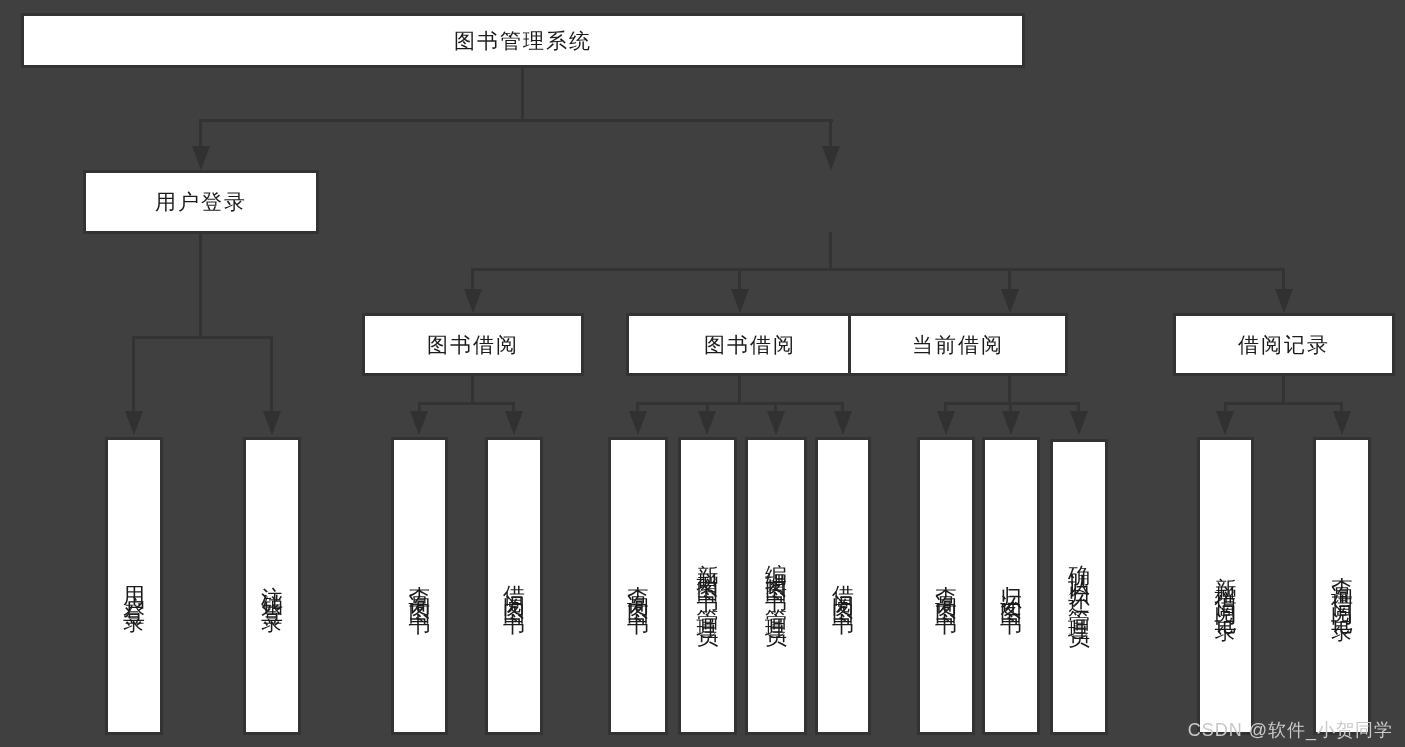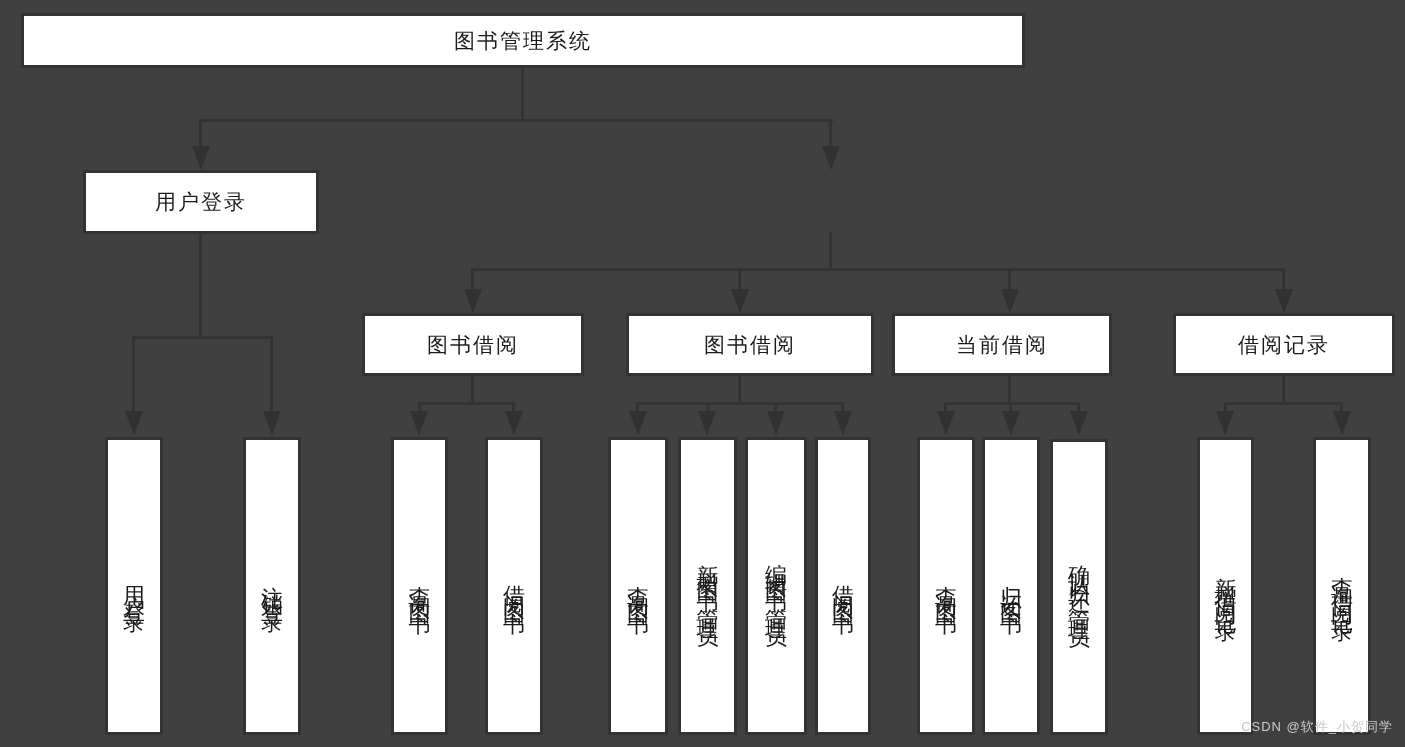--- a/index.html
+++ b/index.html
@@ -20,21 +20,21 @@
   }
   .vl{position:absolute;width:3px;background:#333333;}
   .hl{position:absolute;height:3px;background:#333333;}
   .ar{
     position:absolute;width:0;height:0;
     border-left:9px solid transparent;border-right:9px solid transparent;
     border-top:24px solid #313131;
   }
   .watermark{
     position:absolute;left:1185px;top:718px;width:208px;
-    text-align:right;font-size:13px;color:#c9c9c9;letter-spacing:1px;
+    text-align:right;font-size:18px;color:#c9c9c9;letter-spacing:1px;
     white-space:nowrap;
   }
 </style>
 </head>
 <body>
 
 <div class="stage">
 
   <div class="box hbox" style="left:21px;top:13px;width:1004px;height:55px">图书管理系统</div>
 
@@ -60,21 +60,21 @@
   <div class="vl" style="left:738px;top:268px;height:24px"></div>
   <div class="vl" style="left:1008px;top:268px;height:24px"></div>
   <div class="vl" style="left:1282px;top:268px;height:24px"></div>
   <div class="ar" style="left:464px;top:289px"></div>
   <div class="ar" style="left:731px;top:289px"></div>
   <div class="ar" style="left:1001px;top:289px"></div>
   <div class="ar" style="left:1275px;top:289px"></div>
 
   <div class="box hbox" style="left:362px;top:313px;width:222px;height:63px">图书借阅</div>
   <div class="box hbox" style="left:626px;top:313px;width:248px;height:63px">图书借阅</div>
-  <div class="box hbox" style="left:892px;top:313px;width:220px;height:63px">当前借阅</div>
+  <div class="box hbox" style="left:848px;top:313px;width:220px;height:63px">当前借阅</div>
   <div class="box hbox" style="left:1173px;top:313px;width:222px;height:63px">借阅记录</div>
 
   <div class="vl" style="left:471px;top:374px;height:31px"></div>
   <div class="hl" style="left:418px;top:402px;width:97px"></div>
   <div class="vl" style="left:418px;top:402px;height:13px"></div>
   <div class="vl" style="left:512px;top:402px;height:13px"></div>
   <div class="ar" style="left:410px;top:411px"></div>
   <div class="ar" style="left:505px;top:411px"></div>
 
   <div class="vl" style="left:738px;top:374px;height:31px"></div>

